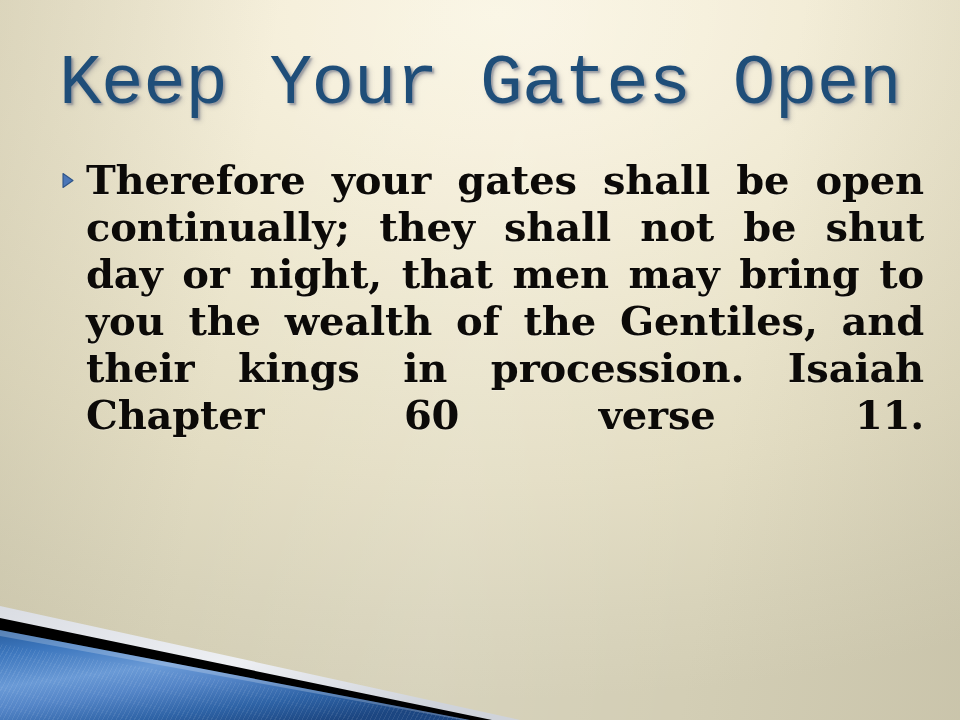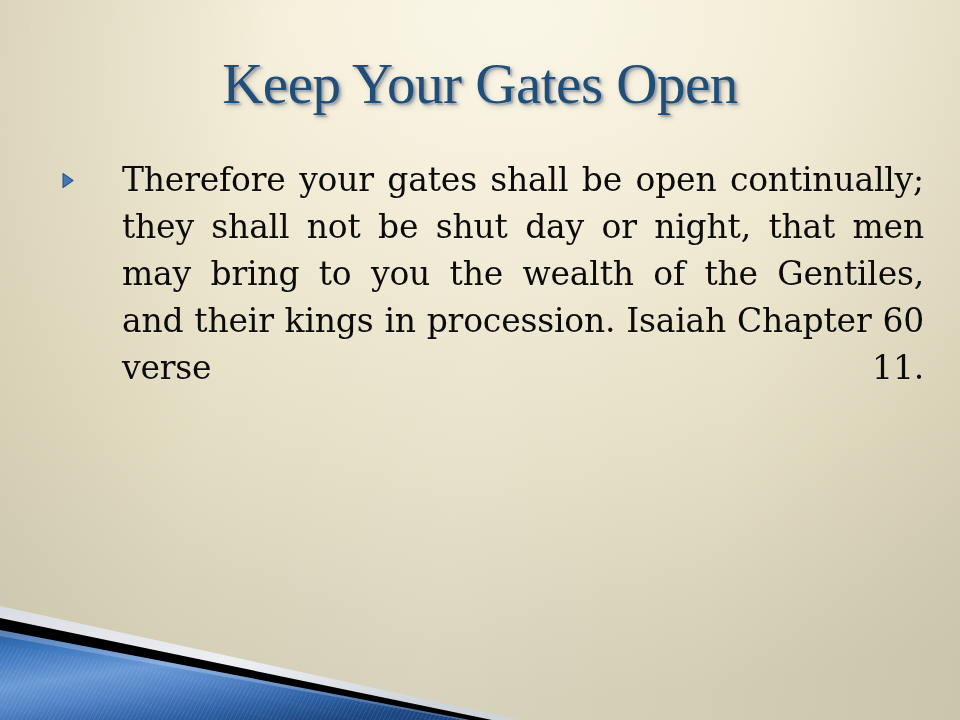--- a/index.html
+++ b/index.html
@@ -53,22 +53,22 @@
     top: 26px;
     width: 960px;
     height: 116px;
     display: flex;
     align-items: center;
     justify-content: center;
     z-index: 5;
   }
 
   .slide-title {
-    font-family: Liberation Serif, serif;
-    font-size: 57px;
+    font-family: Liberation Mono, monospace;
+    font-size: 71px;
     line-height: 1.02;
     font-weight: 400;
     letter-spacing: -0.5px;
     color: #1F4E79;
     white-space: nowrap;
     text-shadow:
        2px 2px 2px rgba(120,125,140,0.62),
        3px 3px 5px rgba(110,115,130,0.34);
   }
 
@@ -93,30 +93,29 @@
     padding-top: 15px;
     display: flex;
     justify-content: flex-start;
   }
 
   .bullet-marker svg { display: block; }
 
   .bullet-text {
     flex: 1 1 auto;
     font-family: "DejaVu Serif", "Liberation Serif", serif;
-    font-weight: normal;
-    font-size: 33px;
+    font-weight: bold;
+    font-size: 40px;
     line-height: 47px;
     color: #0C0A08;
     text-align: justify;
     text-justify: inter-word;
     letter-spacing: -0.2px;
     word-spacing: 0.5px;
     text-shadow: 0 1px 0 rgba(255,255,255,0.25);
-    margin-left: 36px;
   }
 
   
   .bullet-text::after {
     content: "";
     display: inline-block;
     width: 100%;
   }
 
   

